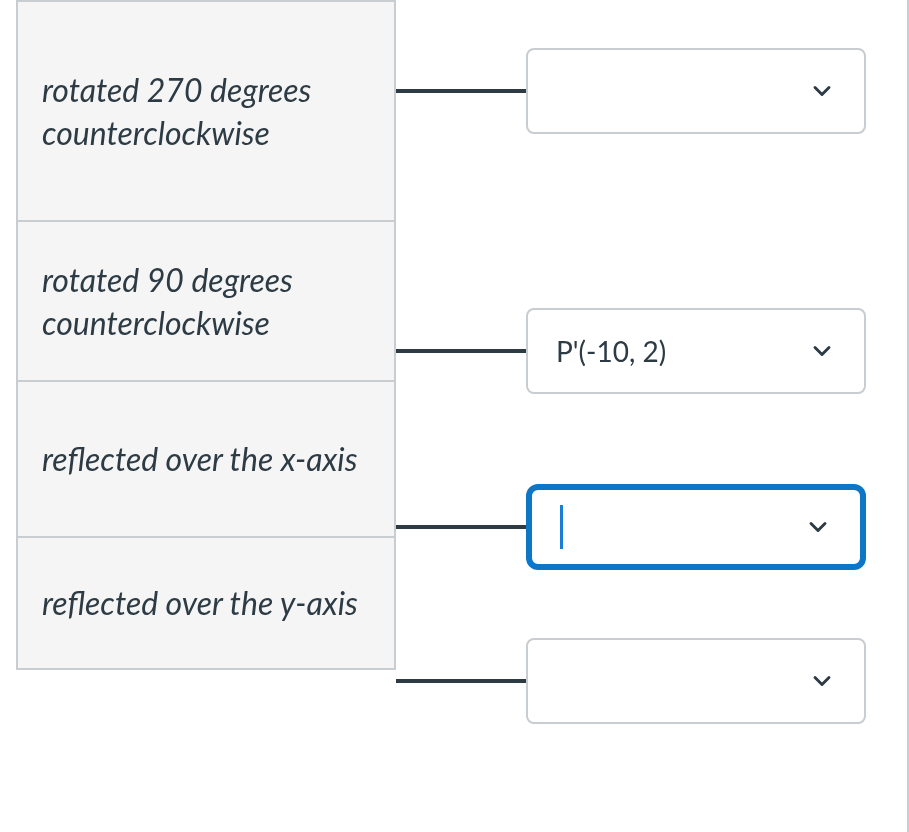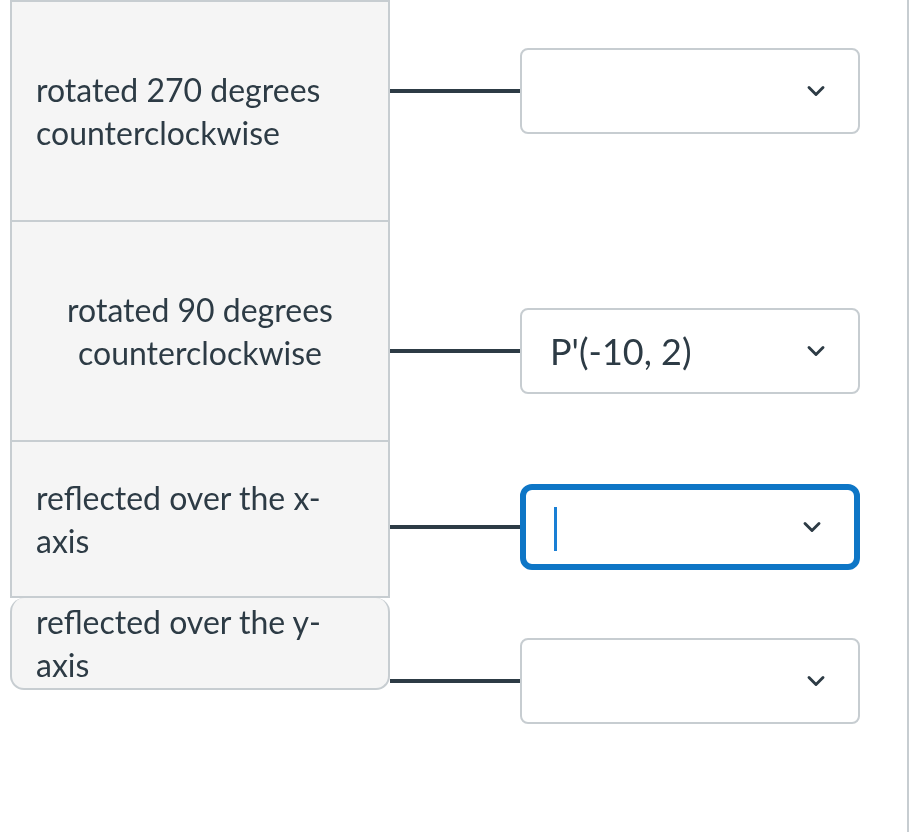--- a/index.html
+++ b/index.html
@@ -16,21 +16,22 @@
       height: 832px;
       position: relative;
     }
     .container {
       display: flex;
       height: 100%;
     }
     .left-column {
       width: 380px;
       border-top: 2px solid #c7cdd1;
-      margin-left: 10px;
+      margin-left: 16px;
+      font-style: italic;
     }
     .prompt-cell {
       border: 2px solid #c7cdd1;
       border-top: none;
       padding: 18px 24px;
       background: #f5f5f5;
       display: flex;
       align-items: center;
       word-break: break-word;
       line-height: 1.35;
@@ -56,21 +57,21 @@
     .dropdown {
       width: 340px;
       height: 86px;
       border: 2px solid #c7cdd1;
       border-radius: 8px;
       background: #ffffff;
       display: flex;
       align-items: center;
       justify-content: space-between;
       padding: 0 28px;
-      font-size: 36px;
+      font-size: 28px;
       color: #2d3b45;
       cursor: pointer;
     }
     .dropdown.focused {
       border: 6px solid #0e76c6;
       border-radius: 12px;
     }
     .dropdown-value {
       flex: 1;
       white-space: nowrap;
@@ -89,27 +90,27 @@
     }
   </style>
 </head>
 <body>
 
 <div class="container">
   <div class="left-column">
     <div class="prompt-cell" style="height:220px;">
       <span>rotated 270 degrees counterclockwise</span>
     </div>
-    <div class="prompt-cell" style="height:220px;text-align:center;">
+    <div class="prompt-cell" style="height:160px;">
       <span>rotated 90 degrees counterclockwise</span>
     </div>
     <div class="prompt-cell" style="height:156px;">
       <span>reflected over the x-axis</span>
     </div>
-    <div class="prompt-cell" style="height:92px;border-radius:14px;">
+    <div class="prompt-cell" style="height:132px;">
       <span>reflected over the y-axis</span>
     </div>
   </div>
 
   <div class="right-column">
 
     <div class="match-row" style="top:48px;">
       <div class="connector-line"></div>
       <div class="dropdown">
         <span class="dropdown-value"></span>

